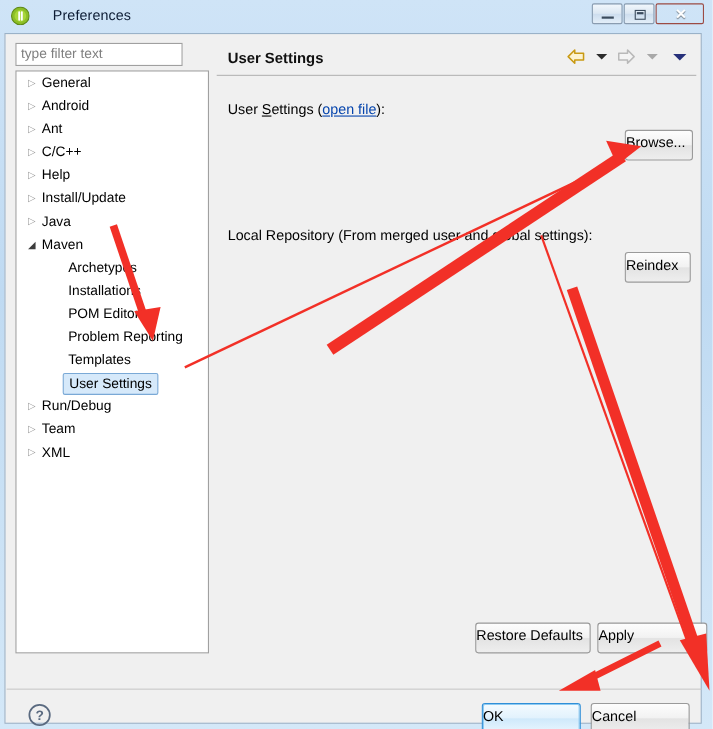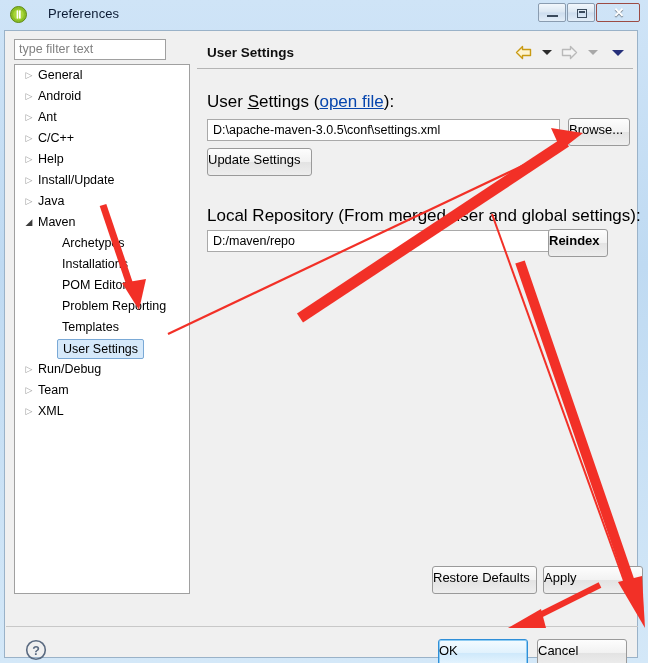--- a/index.html
+++ b/index.html
@@ -178,21 +178,21 @@
   #title-sep {
     position: absolute;
     left: 2px; top: 34px;
     width: 436px; height: 1px;
     background: #b4b4b4;
   }
 
   
   .field-label {
     position: absolute;
-    font-size: 17px;
+    font-size: 13px;
     color: #000000;
     white-space: nowrap;
   }
   .mnemonic { text-decoration: underline; }
   .link { color: #0645ad; text-decoration: underline; cursor: pointer; }
 
   .text-input {
     position: absolute;
     background: #ffffff;
     border: 1px solid #a9a9a9;
@@ -349,31 +349,28 @@
           <path d="M9.5 1.5 L15.5 7.5 L9.5 13.5 L9.5 10.5 L1.5 10.5 L1.5 4.5 L9.5 4.5 Z" fill="#f4f4f4" stroke="#b9b9b9" stroke-width="1.4" stroke-linejoin="round"></path>
         </svg>
         <span class="nav-chev chev-gray"></span>
         <span class="nav-chev chev-blue"></span>
       </div>
 
       <div id="title-sep"></div>
 
       <div class="field-label" style="left:12px; top:58px;"><span>User </span><span class="mnemonic">S</span><span>ettings (</span><span class="link">open file</span><span>):</span></div>
 
-      <div class="text-input" style="left:12px; top:85px; width:353px;">D:\apache-maven-3.0.5\conf\settings.xml</div>
 
       <div class="btn" style="left:373px; top:84px; width:62px;">Browse...</div>
 
-      <div class="btn" style="left:12px; top:114px; width:105px;">Update Settings</div>
 
       <div class="field-label" style="left:12px; top:172px;">Local Repository (From merged user and global settings):</div>
 
-      <div class="text-input" style="left:12px; top:196px; width:353px;">D:/maven/repo</div>
-
-      <div class="btn" style="left:353px; top:195px; width:60px;font-weight:bold;">Reindex</div>
+
+      <div class="btn" style="left:373px; top:195px; width:60px;">Reindex</div>
 
       <div class="btn" style="left:348px; top:532px; width:100px;">Apply</div>
       <div class="btn" style="left:237px; top:532px; width:105px;">Restore Defaults</div>
     </div>
 
     <div id="bottom-sep"></div>
 
     <svg id="help-icon" viewBox="0 0 22 22">
       <circle cx="11" cy="11" r="9.3" fill="none" stroke="#5a6a80" stroke-width="1.6"></circle>
       <text x="11" y="15.5" text-anchor="middle" font-family="Liberation Sans, sans-serif" font-size="12.5" font-weight="bold" fill="#5a6a80">?</text>

